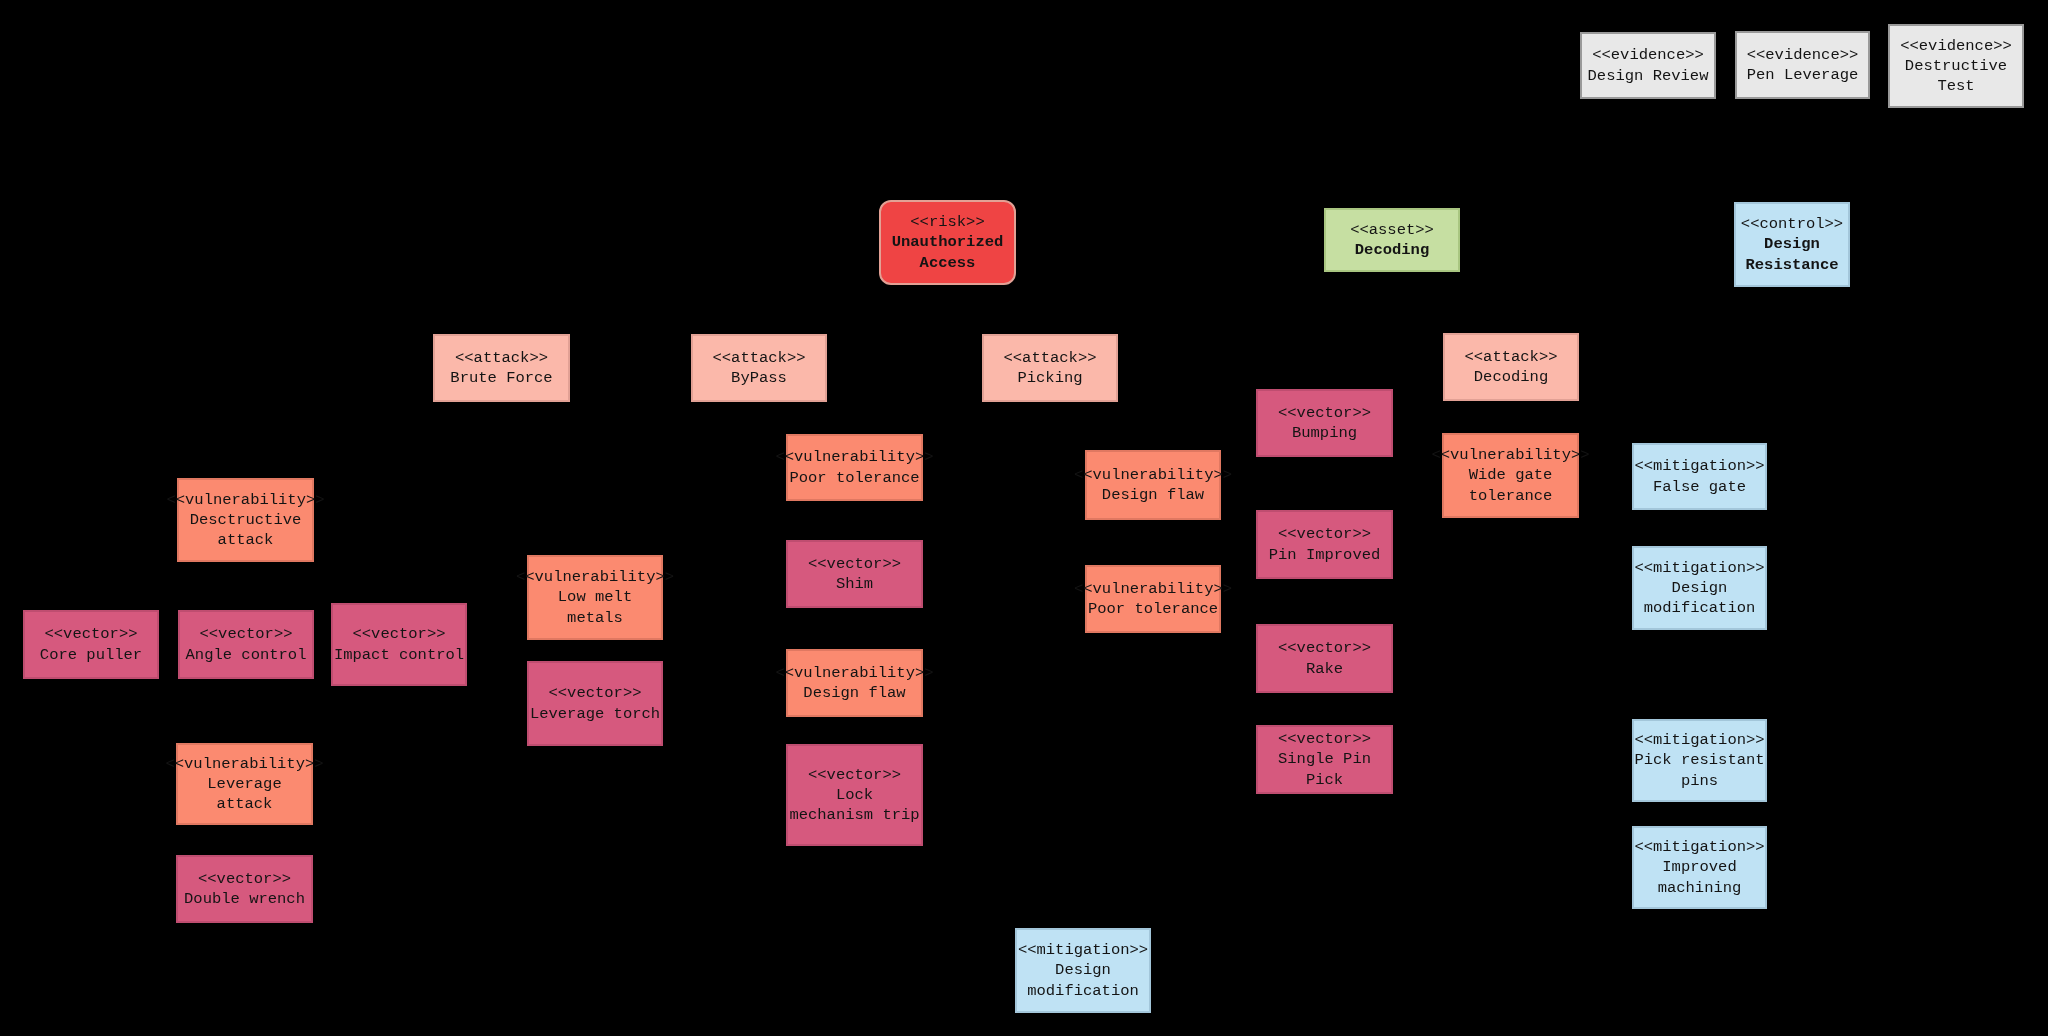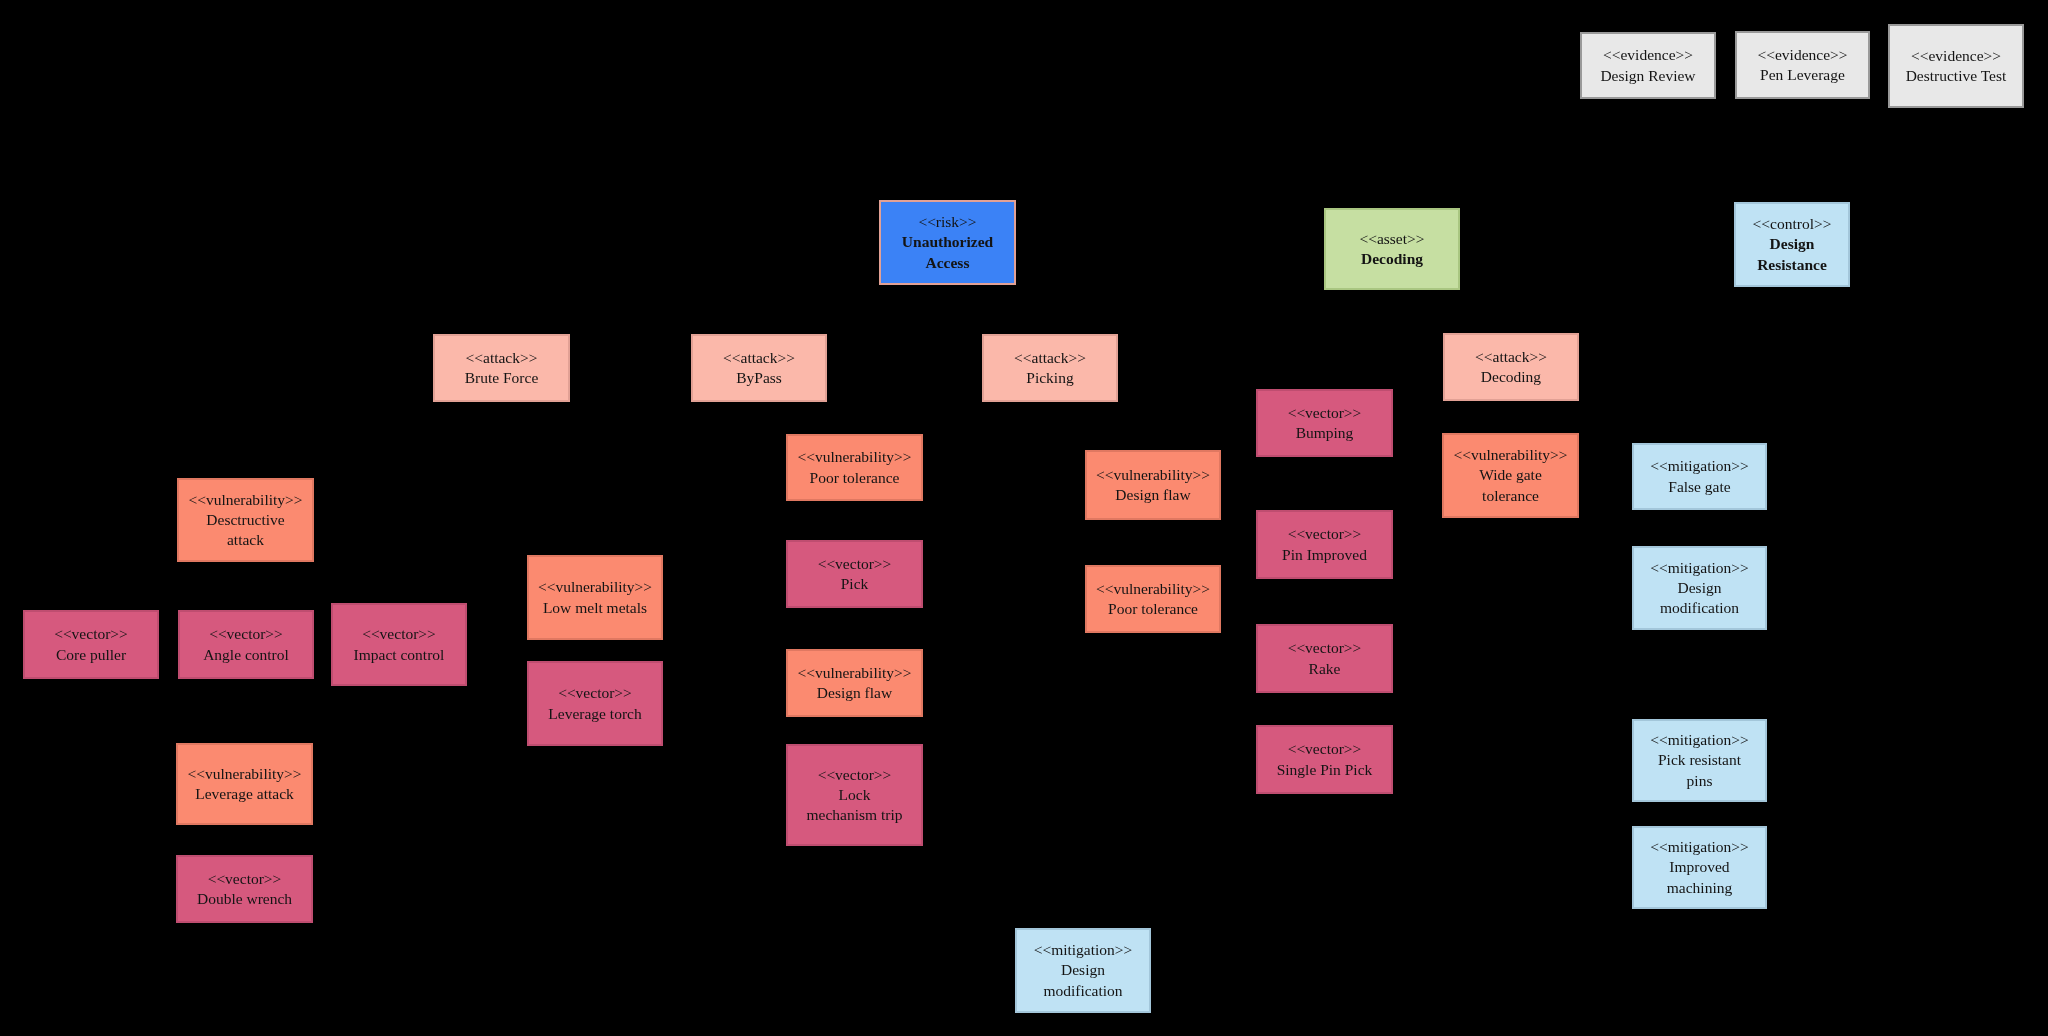--- a/index.html
+++ b/index.html
@@ -6,21 +6,21 @@
     margin: 0;
     padding: 0;
     background: #000000;
   }
   .canvas {
     position: relative;
     width: 2048px;
     height: 1036px;
     background: #000000;
     overflow: hidden;
-    font-family: Liberation Serif, serif;
+    font-family: Liberation Mono, monospace;
   }
   .node {
     position: absolute;
     box-sizing: border-box;
     display: flex;
     flex-direction: column;
     align-items: center;
     justify-content: center;
     text-align: center;
     font-size: 15.5px;
@@ -53,27 +53,27 @@
     <div class="node" style="left: 1735px; top: 31px; width: 135px; height: 68px; background: rgb(232, 232, 232); border-color: rgb(153, 153, 153);">
       <div class="stereotype">&lt;&lt;evidence&gt;&gt;</div>
       <div class="name">Pen Leverage</div>
     </div>
 
     <div class="node" style="left: 1888px; top: 24px; width: 136px; height: 84px; background: rgb(232, 232, 232); border-color: rgb(153, 153, 153);">
       <div class="stereotype">&lt;&lt;evidence&gt;&gt;</div>
       <div class="name">Destructive Test</div>
     </div>
 
-    <div class="node" style="left: 879px; top: 200px; width: 137px; height: 85px; background: #3b82f6; border-color: rgb(226, 161, 149);">
+    <div class="node" style="left: 879px; top: 200px; width: 137px; height: 85px; background: #ef4444; border-color: rgb(226, 161, 149); border-radius: 12px;">
       <div class="stereotype">&lt;&lt;risk&gt;&gt;</div>
       <div class="name bold">Unauthorized
 Access</div>
     </div>
 
-    <div class="node" style="left: 1324px; top: 208px; width: 136px; height: 82px; background: rgb(198, 223, 162); border-color: rgb(169, 198, 129);">
+    <div class="node" style="left: 1324px; top: 208px; width: 136px; height: 64px; background: rgb(198, 223, 162); border-color: rgb(169, 198, 129);">
       <div class="stereotype">&lt;&lt;asset&gt;&gt;</div>
       <div class="name bold">Decoding</div>
     </div>
 
     <div class="node" style="left: 1734px; top: 202px; width: 116px; height: 85px; background: rgb(191, 226, 244); border-color: rgb(163, 198, 218);">
       <div class="stereotype">&lt;&lt;control&gt;&gt;</div>
       <div class="name bold">Design
 Resistance</div>
     </div>
 
@@ -154,21 +154,21 @@
       <div class="name">Impact control</div>
     </div>
 
     <div class="node" style="left: 527px; top: 661px; width: 136px; height: 85px; background: rgb(214, 89, 126); border-color: rgb(191, 77, 112);">
       <div class="stereotype">&lt;&lt;vector&gt;&gt;</div>
       <div class="name">Leverage torch</div>
     </div>
 
     <div class="node" style="left: 786px; top: 540px; width: 137px; height: 68px; background: rgb(214, 89, 126); border-color: rgb(191, 77, 112);">
       <div class="stereotype">&lt;&lt;vector&gt;&gt;</div>
-      <div class="name">Pick</div>
+      <div class="name">Shim</div>
     </div>
 
     <div class="node" style="left: 786px; top: 744px; width: 137px; height: 102px; background: rgb(214, 89, 126); border-color: rgb(191, 77, 112);">
       <div class="stereotype">&lt;&lt;vector&gt;&gt;</div>
       <div class="name">Lock
 mechanism trip</div>
     </div>
 
     <div class="node" style="left: 1256px; top: 389px; width: 137px; height: 68px; background: rgb(214, 89, 126); border-color: rgb(191, 77, 112);">
       <div class="stereotype">&lt;&lt;vector&gt;&gt;</div>

